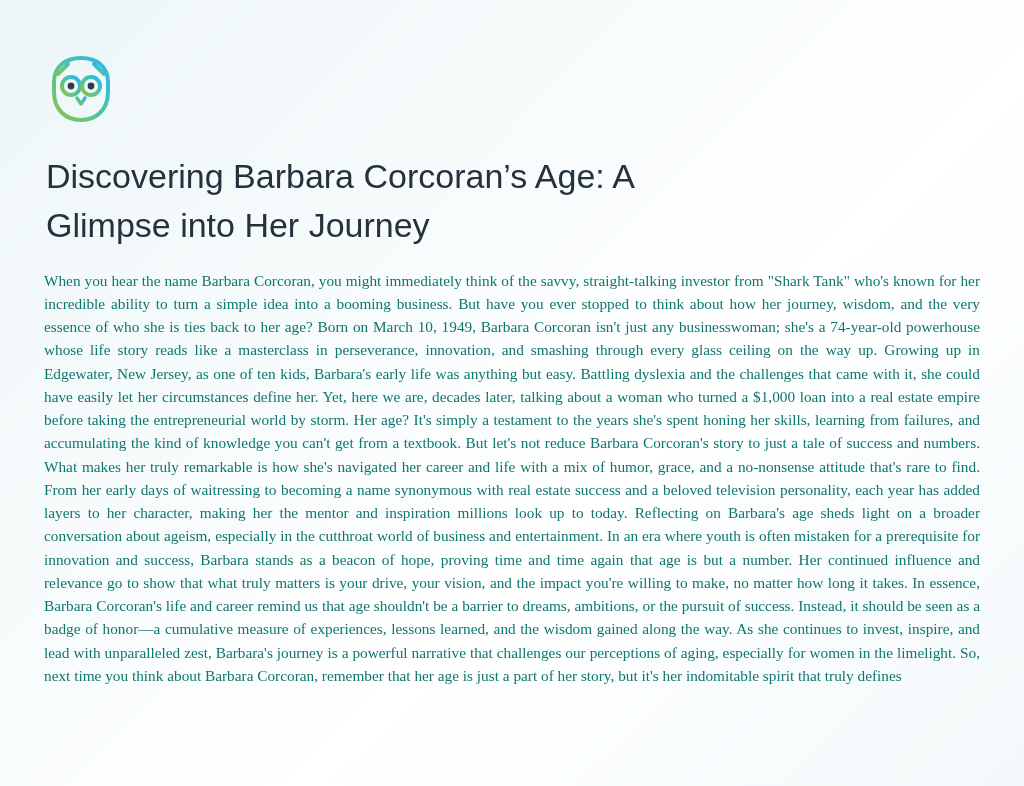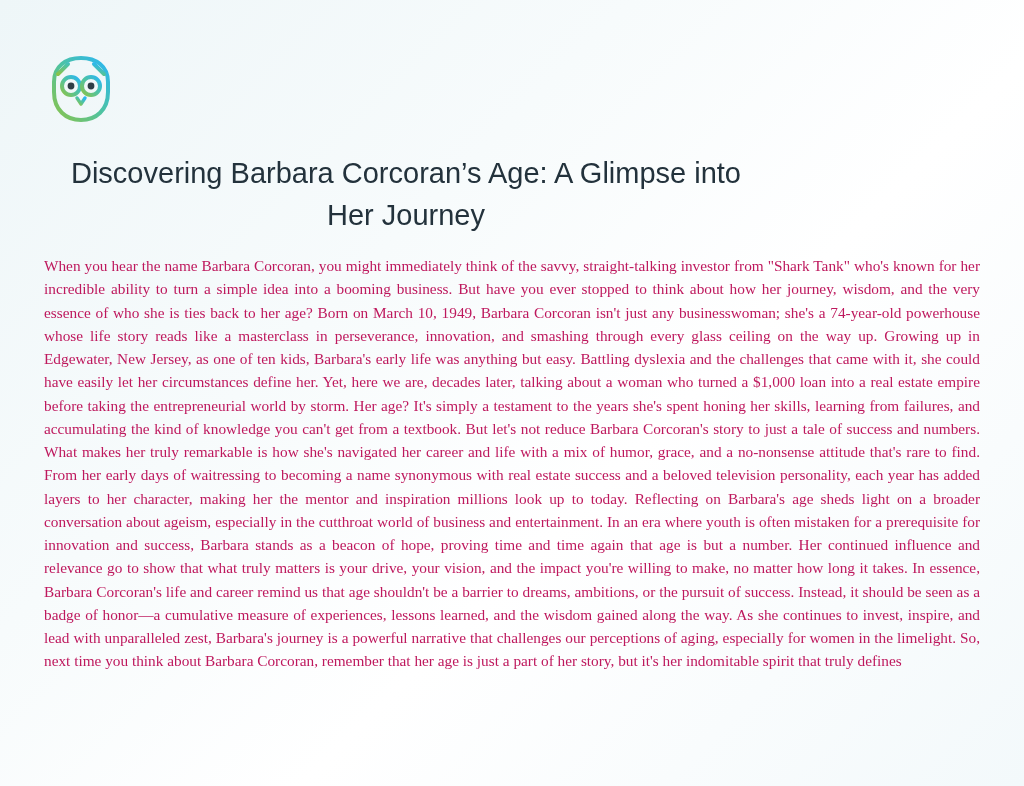--- a/index.html
+++ b/index.html
@@ -46,33 +46,32 @@
   }
   .brand-url {
     font-size: 16.5px;
     color: #7fa8c4;
     line-height: 1.35;
     max-width: 760px;
     word-break: break-word;
   }
   .title {
     margin: 26px 0 0 46px;
-    font-size: 29px;
+    font-size: 34px;
     line-height: 1.45;
     color: #23323c;
     font-weight: normal;
     max-width: 720px;
-    text-align: center;
   }
   .article {
     margin: 18px 44px 4px 44px;
     font-family: "Liberation Serif", serif;
     font-size: 15.3px;
     line-height: 1.52;
-    color: #be185d;
+    color: #0f766e;
     text-align: justify;
     text-justify: inter-word;
   }
   .article p {
     margin: 0;
   }
 </style>
 </head>
 <body>
 

